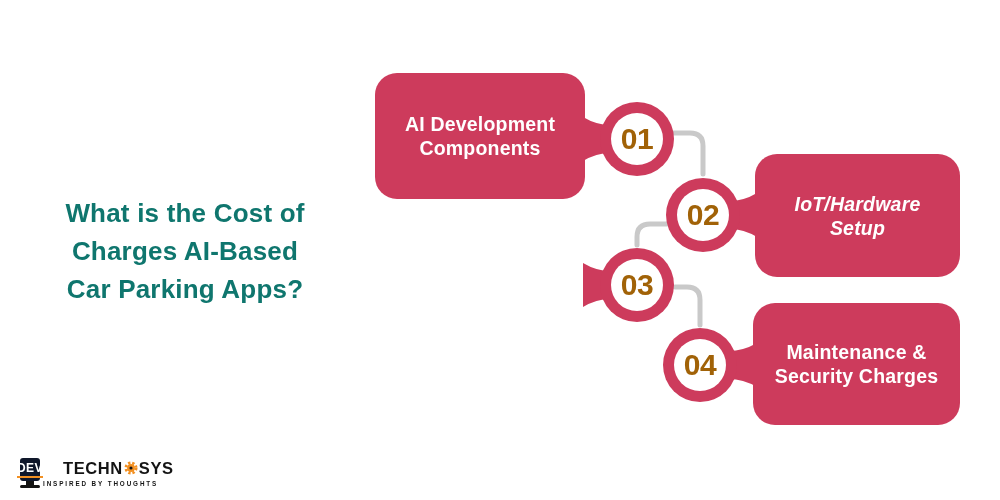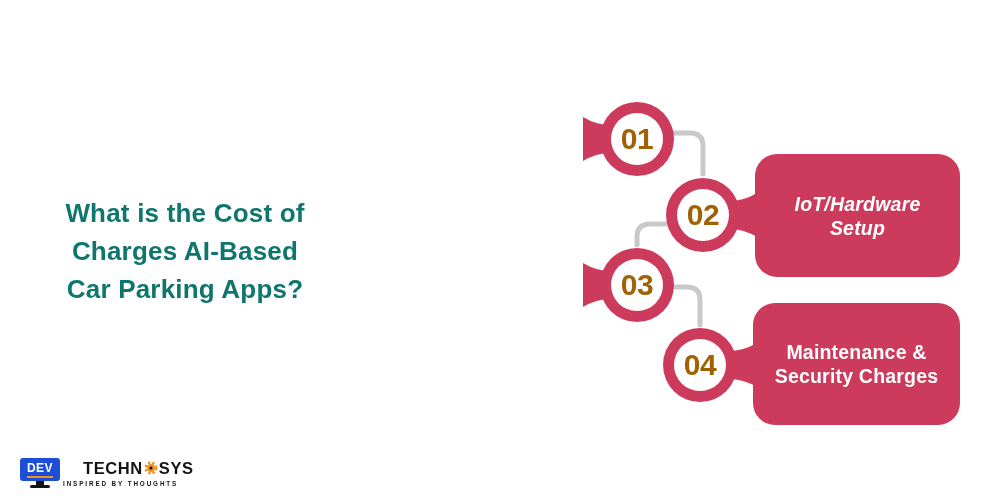--- a/index.html
+++ b/index.html
@@ -38,21 +38,21 @@
     font-weight:700;font-size:30px;color:#a16207;letter-spacing:-.5px;
   }
   .nc1{left:600px;top:102px;}
   .nc2{left:666px;top:178px;}
   .nc3{left:600px;top:248px;}
   .nc4{left:663px;top:328px;}
   
   .logo{position:absolute;left:20px;top:458px;z-index:2;display:flex;align-items:flex-start;}
   .monitor{display:flex;flex-direction:column;align-items:center;}
   .monitor-screen{
-    width:40px;height:23px;background:#1d4ed8;border-radius:3px;
+    width:20px;height:23px;background:#0f172a;border-radius:3px;
     display:flex;align-items:center;justify-content:center;
   }
   .monitor-dev{
     color:#ffffff;font-weight:700;font-size:12px;letter-spacing:.5px;
     line-height:1;padding-bottom:2px;border-bottom:2px solid #f29022;
   }
   .monitor-neck{width:8px;height:4px;background:#141414;}
   .monitor-base{width:20px;height:3px;background:#141414;border-radius:2px;}
   .brand{display:flex;flex-direction:column;margin-left:3px;margin-top:2px;}
   .brand-row{display:flex;align-items:center;font-weight:700;font-size:16.5px;
@@ -76,20 +76,24 @@
     <path fill="#cd3b5c" d="M 583 117 Q 610 133 637 117 L 637 161 Q 610 145 583 161 Z"></path>
     <path fill="#cd3b5c" d="M 757 193 Q 730 209 703 193 L 703 237 Q 730 221 757 237 Z"></path>
     <path fill="#cd3b5c" d="M 583 263 Q 610 279 637 263 L 637 307 Q 610 291 583 307 Z"></path>
     <path fill="#cd3b5c" d="M 757 343 Q 729 359 700 343 L 700 387 Q 729 371 757 387 Z"></path>
 
     <path fill="none" stroke="#c9c9c9" stroke-width="5" stroke-linecap="round" d="M 672 133 H 690 Q 703 133 703 146 V 174"></path>
     <path fill="none" stroke="#c9c9c9" stroke-width="5" stroke-linecap="round" d="M 667 224 H 650 Q 637 224 637 237 V 245"></path>
     <path fill="none" stroke="#c9c9c9" stroke-width="5" stroke-linecap="round" d="M 675 287 H 687 Q 700 287 700 300 V 325"></path>
   </svg>
 
+  <div class="card card1">
+    <span>AI Development</span>
+    <span>Components</span>
+  </div>
   <div class="card card2">
     <span>IoT/Hardware</span>
     <span>Setup</span>
   </div>
   <div class="card card4">
     <span>Maintenance &amp;</span>
     <span>Security Charges</span>
   </div>
 
   <div class="num-circle nc1">

